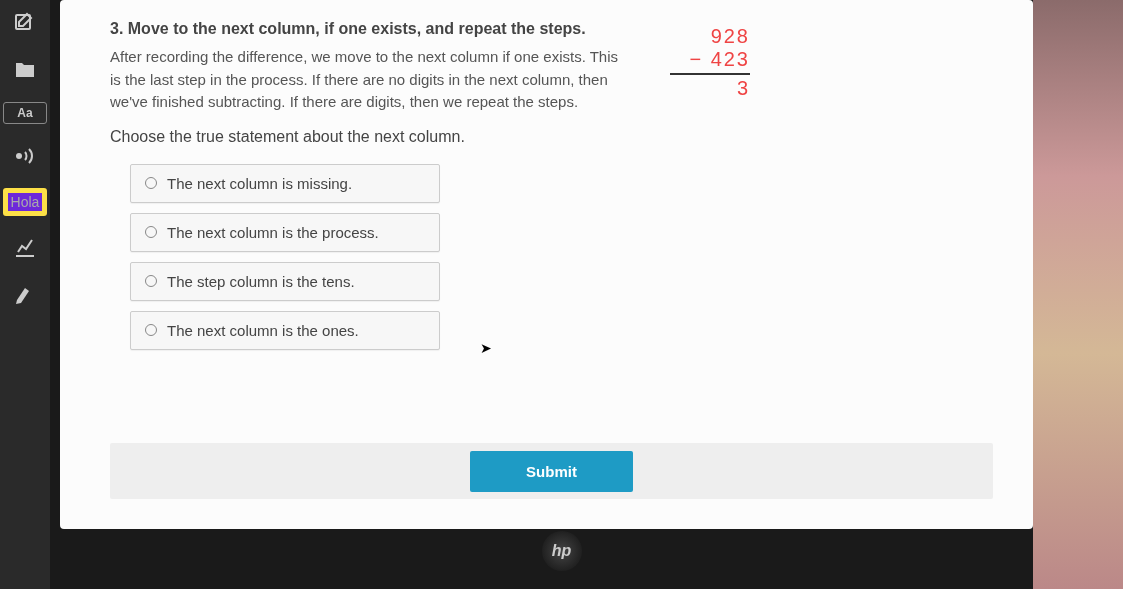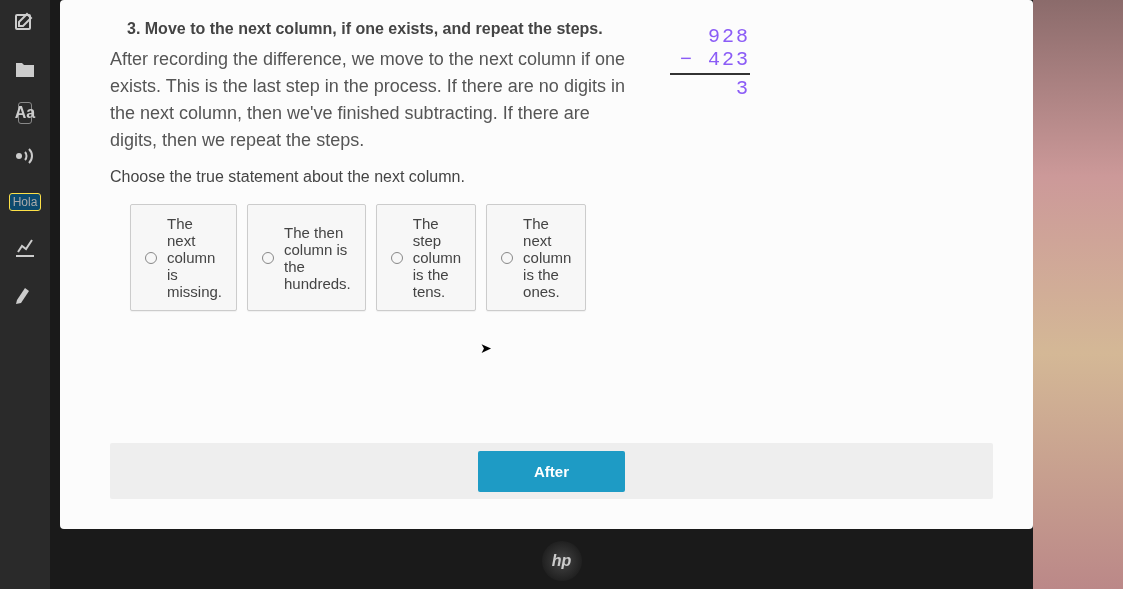--- a/index.html
+++ b/index.html
@@ -28,24 +28,24 @@
       width: 28px;
       height: 28px;
       display: flex;
       align-items: center;
       justify-content: center;
       color: #ccc;
       cursor: pointer;
     }
     .sidebar-icon svg { width: 24px; height: 24px; }
     .hola-badge {
-      font-size: 12px;
+      font-size: 14px;
       color: #aaa;
-      background: #0c4a6e;
-      border: 1px solid #fde047;
+      background: #6d28d9;
+      border: 5px solid #fde047;
       border-radius: 3px;
       padding: 1px 3px;
     }
     .content-frame {
       position: absolute;
       left: 60px;
       top: 0;
       right: 90px;
       bottom: 60px;
       background: #fcfcfc;
@@ -59,52 +59,51 @@
     }
     .question-text {
       flex: 1;
       max-width: 520px;
     }
     .step-title {
       font-weight: bold;
       font-size: 16px;
       color: #444;
       margin-bottom: 8px;
-      margin-left: 17px;
     }
     .step-body {
-      font-size: 18px;
+      font-size: 15px;
       color: #555;
       line-height: 1.5;
       margin-bottom: 14px;
     }
     .prompt {
       font-size: 16px;
       color: #444;
       margin-bottom: 18px;
     }
     .math-block {
-      font-family: Liberation Mono, monospace;
+      font-family: Liberation Sans, sans-serif;
       font-size: 20px;
-      color: #8b5cf6;
+      color: #ef4444;
       text-align: right;
       min-width: 80px;
       margin-top: 5px;
       letter-spacing: 2px;
     }
     .math-row { white-space: pre; }
     .math-divider {
       border-top: 2px solid #333;
       margin-top: 2px;
       padding-top: 2px;
     }
     .answers {
       margin-left: 20px;
       display: flex;
-      flex-direction: row;
+      flex-direction: column;
       gap: 10px;
       width: 310px;
     }
     .answer-option {
       border: 1px solid #ccc;
       background: #f7f7f7;
       padding: 10px 14px;
       display: flex;
       align-items: center;
       gap: 10px;
@@ -149,21 +148,21 @@
       position: absolute;
       left: 420px;
       top: 340px;
       color: #000;
       font-size: 14px;
       pointer-events: none;
     }
     .hp-logo {
       position: absolute;
       left: 50%;
-      bottom: 8px;
+      bottom: 18px;
       transform: translateX(-50%);
       width: 40px;
       height: 40px;
       border-radius: 50%;
       background: radial-gradient(circle, #444 0%, #111 100%);
       display: flex;
       align-items: center;
       justify-content: center;
       color: #ccc;
       font-style: italic;
@@ -189,21 +188,21 @@
     <svg viewBox="0 0 24 24" fill="none" stroke="currentColor" stroke-width="2">
         <rect x="3" y="3" width="14" height="14" rx="1"></rect>
         <path d="M14 2l4 4-8 8H6v-4z"></path>
       </svg>
   </div>
   <div class="sidebar-icon">
     <svg viewBox="0 0 24 24" fill="currentColor">
         <path d="M3 5h6l2 2h10v12H3z"></path>
       </svg>
   </div>
-  <div class="sidebar-icon" style="border:1px solid #888;border-radius:3px;width:14px;height:22px;font-size:16px;font-weight:bold;">Aa</div>
+  <div class="sidebar-icon" style="border:1px solid #888;border-radius:3px;width:44px;height:22px;font-size:12px;font-weight:bold;">Aa</div>
   <div class="sidebar-icon">
     <svg viewBox="0 0 24 24" fill="currentColor">
         <circle cx="6" cy="12" r="3"></circle>
         <path d="M12 8c2 2 2 6 0 8M16 5c4 4 4 10 0 14" fill="none" stroke="currentColor" stroke-width="2"></path>
       </svg>
   </div>
   <div class="sidebar-icon">
     <span class="hola-badge">Hola</span>
   </div>
   <div class="sidebar-icon">
@@ -232,32 +231,32 @@
     </div>
   </div>
 
   <div class="answers">
     <div class="answer-option">
       <span class="radio"></span>
       <span class="answer-label">The next column is missing.</span>
     </div>
     <div class="answer-option">
       <span class="radio"></span>
-      <span class="answer-label">The then column is the hundreds.</span>
+      <span class="answer-label">The next column is the process.</span>
     </div>
     <div class="answer-option">
       <span class="radio"></span>
       <span class="answer-label">The step column is the tens.</span>
     </div>
     <div class="answer-option">
       <span class="radio"></span>
       <span class="answer-label">The next column is the ones.</span>
     </div>
   </div>
 
   <span class="cursor-arrow">➤</span>
 
   <div class="submit-bar">
-    <button class="submit-btn">After</button>
+    <button class="submit-btn">Submit</button>
   </div>
 </div>
 
 <div class="hp-logo">hp</div>
 
 </body></html>

